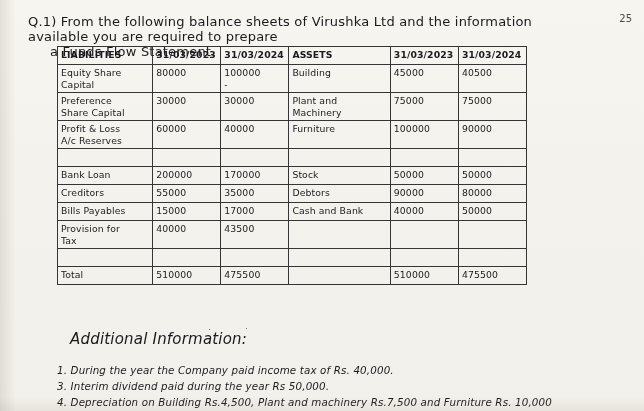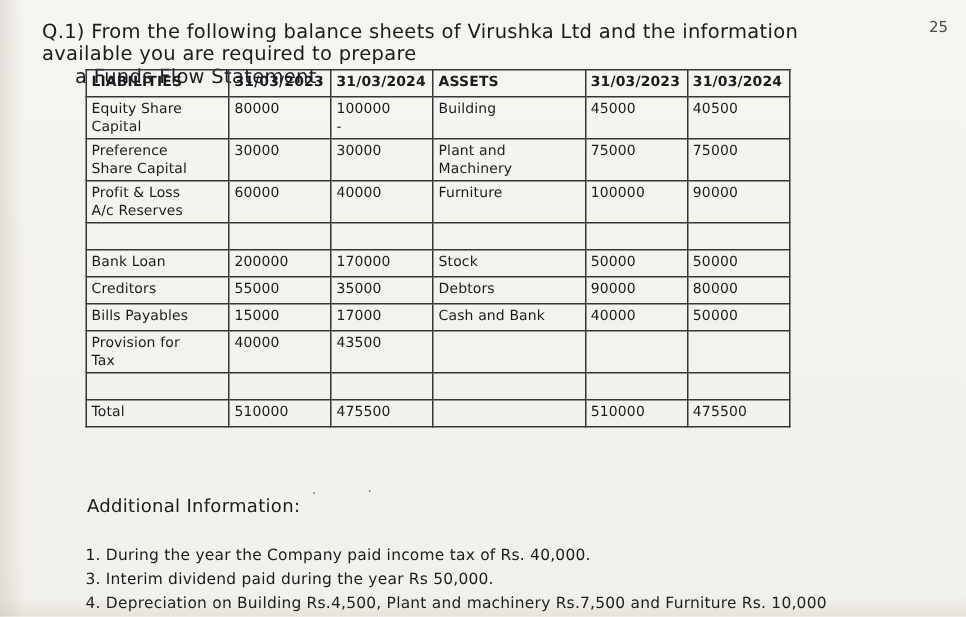--- a/index.html
+++ b/index.html
@@ -67,35 +67,36 @@
   .c2 { width: 55px; }
   .c3 { width: 82px; }
   .c4 { width: 55px; }
   .c5 { width: 55px; }
   .tall td { height: 25px; margin-top: 28px; }
   .blankrow td { height: 11px; }
   .gaprow td { height: 13px; }
   .totalrow td { height: 13px; }
   .addinfo-title {
     position: absolute;
-    left: 58px;
+    left: 70px;
     top: 330px;
-    font-size: 12px;
+    font-size: 15px;
     letter-spacing: 0.2px;
+    font-style: italic;
   }
   .notes {
     position: absolute;
     left: 57px;
     top: 362px;
     width: 560px;
     font-size: 10.3px;
     line-height: 16px;
     letter-spacing: 0.15px;
   }
-  .note { white-space: nowrap; }
+  .note { white-space: nowrap; font-style: italic; }
   .stray1 {
     position: absolute;
     left: 208px;
     top: 322px;
     font-size: 9px;
     color: #6b6b70;
   }
   .stray2 {
     position: absolute;
     left: 245px;

